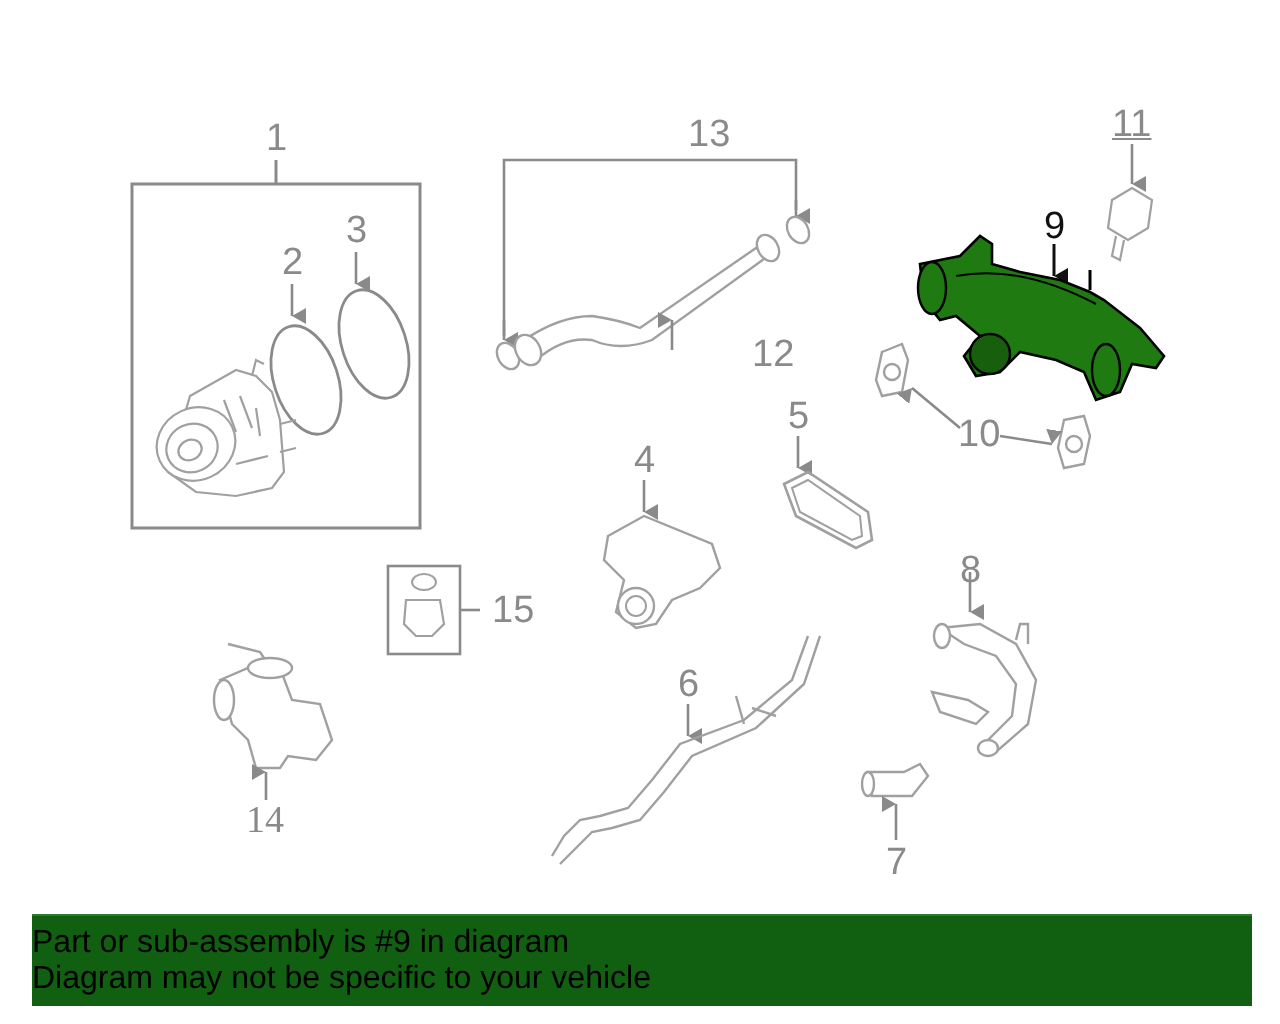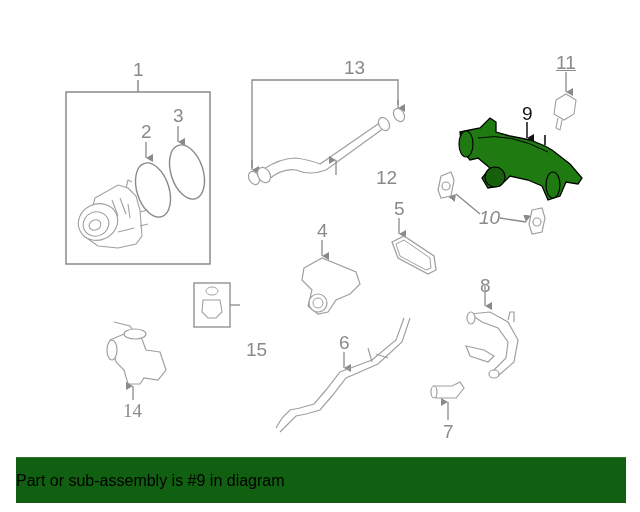--- a/index.html
+++ b/index.html
@@ -133,22 +133,23 @@
 
 <div class="callout" style="left:133px;top:60px;">1</div>
 <div class="callout" style="left:141px;top:122px;">2</div>
 <div class="callout" style="left:173px;top:106px;">3</div>
 <div class="callout" style="left:317px;top:221px;">4</div>
 <div class="callout" style="left:394px;top:199px;">5</div>
 <div class="callout" style="left:339px;top:333px;">6</div>
 <div class="callout" style="left:443px;top:422px;">7</div>
 <div class="callout" style="left:480px;top:276px;">8</div>
 <div class="callout hl" style="left:522px;top:104px;">9</div>
-<div class="callout" style="left:479px;top:208px;font-style:italic;">10</div>
+<div class="callout" style="left:479px;top:208px;">10</div>
 <div class="callout" style="left:556px;top:53px;text-decoration:underline;">11</div>
 <div class="callout" style="left:328px;top:168px;margin-left:48px;">12</div>
 <div class="callout" style="left:314px;top:58px;margin-left:30px;">13</div>
 <div class="callout" style="left:123px;top:401px;font-family:Liberation Serif, serif;">14</div>
-<div class="callout" style="left:246px;top:296px;margin-top:44px;">15</div>
+<div class="callout" style="left:246px;top:296px;">15</div>
 
 <div id="banner">
   <span>Part or sub-assembly is #9 in diagram</span>
+  <span>Diagram may not be specific to your vehicle</span>
 </div>
 
 </body></html>

